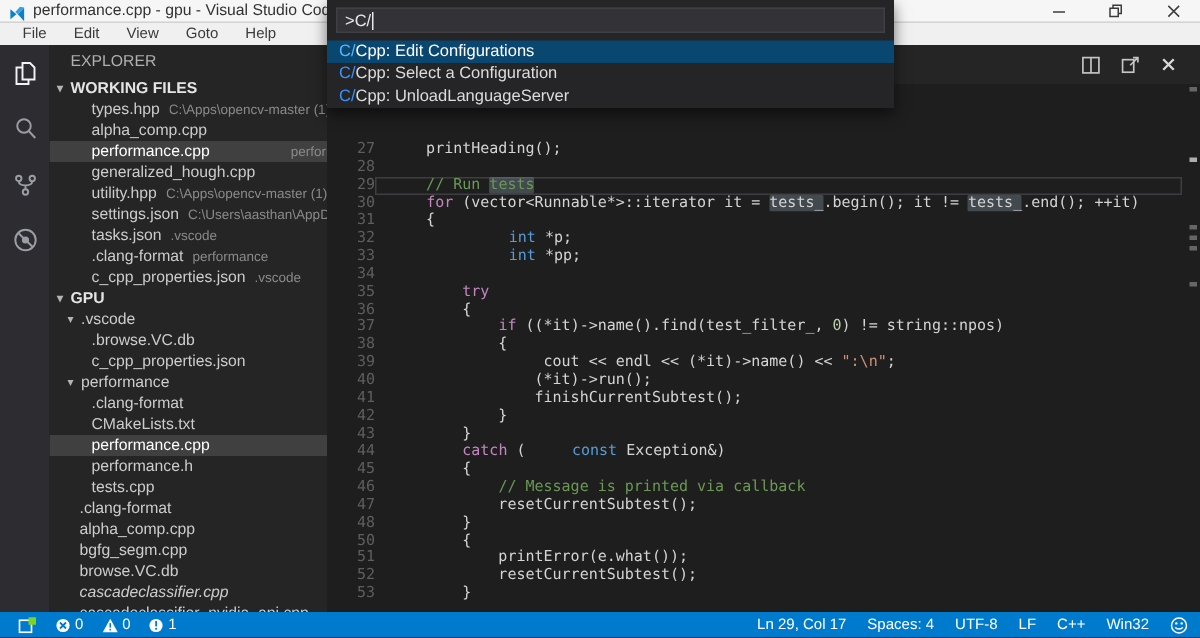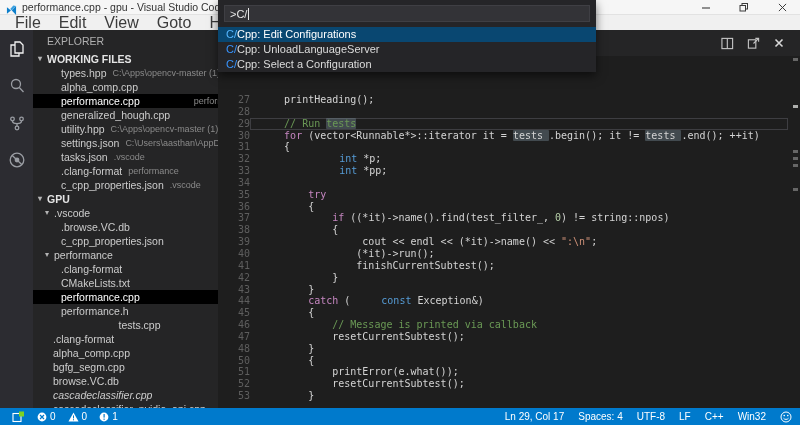--- a/index.html
+++ b/index.html
@@ -13,40 +13,40 @@
               border-bottom:1px solid #e2e2e2; }
   .titlebar .logo { width:11px; height:11px; margin:0 5px 0 2px; flex:0 0 auto; }
   .titlebar .title { font-size:10.5px; color:#333; white-space:nowrap; }
   .win-controls { margin-left:auto; display:flex; gap:26px; padding-right:8px; }
   .win-btn { width:12px; height:11px; display:flex; align-items:center; justify-content:center; }
   .win-btn svg { display:block; }
 
   
   .menubar { position:absolute; top:15px; left:0; width:800px; height:15px;
              background:#f0f0f0; display:flex; align-items:center; padding-left:6px; }
-  .menu-item { font-size:16px; color:#3b3b3b; padding:0 9px; cursor:default; }
+  .menu-item { font-size:10px; color:#3b3b3b; padding:0 9px; cursor:default; }
 
   
   .main { position:absolute; top:30px; left:0; width:800px; height:378px; display:flex; }
 
   
   .activitybar { width:33px; background:#2c2c31; display:flex; flex-direction:column;
                  align-items:center; padding-top:8px; gap:15px; }
   .ab-item { width:22px; height:22px; display:flex; align-items:center; justify-content:center; }
   .ab-item svg { stroke:#9a9da3; fill:none; stroke-width:1.3; }
   .ab-item.active svg { stroke:#f2f2f2; }
 
   
   .sidebar { width:185px; background:#252526; color:#ccc; overflow:hidden; position:relative; }
   .sb-title { height:22px; line-height:22px; padding-left:14px; font-size:10.5px; color:#b0b0b0; }
   .sb-row { height:14px; line-height:14px; font-size:10.5px; white-space:nowrap; overflow:hidden;
             display:flex; align-items:center; }
   .sb-row.header { font-weight:bold; color:#e4e4e4; padding-left:5px; }
   .sb-row .arrow { font-size:8px; color:#b4b4b4; width:9px; flex:0 0 auto; }
-  .sb-row.selected { background:#000000; color:#fff;gap:48px; }
+  .sb-row.selected { background:#404040; color:#fff;gap:48px; }
   .sb-row .desc { color:#8a8a8a; font-size:9px; margin-left:6px; overflow:hidden;
                   text-overflow:clip; white-space:nowrap; }
 
   
   .editor { flex:1; position:relative; background:#1e1e1e; overflow:hidden; }
   .editor-header { position:absolute; top:0; left:0; right:0; height:26px; background:#252526;
                    display:flex; align-items:center; justify-content:flex-end; gap:12px;
                    padding-right:14px; }
   .eh-icon { width:14px; height:14px; display:flex; align-items:center; justify-content:center; }
   .eh-icon svg { stroke:#c5c5c5; fill:none; stroke-width:1.2; }
@@ -225,21 +225,21 @@
           </div>
           <div class="sb-row" style="padding-left: 28px;">
             <span>CMakeLists.txt</span>
           </div>
           <div class="sb-row selected" style="padding-left: 28px;">
             <span>performance.cpp</span>
           </div>
           <div class="sb-row" style="padding-left: 28px;">
             <span>performance.h</span>
           </div>
-          <div class="sb-row" style="padding-left: 28px; justify-content: center;">
+          <div class="sb-row" style="padding-left: 28px;">
             <span>tests.cpp</span>
           </div>
           <div class="sb-row" style="padding-left: 20px;">
             <span>.clang-format</span>
           </div>
           <div class="sb-row" style="padding-left: 20px;">
             <span>alpha_comp.cpp</span>
           </div>
           <div class="sb-row" style="padding-left: 20px;">
             <span>bgfg_segm.cpp</span>
@@ -315,22 +315,22 @@
     </div>
   </div>
 
   <div class="palette">
     <div class="palette-input">
       <span>&gt;C/</span>
         <span class="caret"></span>
     </div>
     <div id="palette-list">
         <div class="palette-item selected"><span class="match">C/</span><span>Cpp: Edit Configurations</span></div>
+        <div class="palette-item"><span class="match">C/</span><span>Cpp: Select a Configuration</span></div>
         <div class="palette-item"><span class="match">C/</span><span>Cpp: UnloadLanguageServer</span></div>
-        <div class="palette-item"><span class="match">C/</span><span>Cpp: Select a Configuration</span></div>
       </div>
   </div>
 
   <div class="statusbar">
     <div class="sb-left">
         <span class="seg">
           <span>
             <svg width="13" height="12" viewBox="0 0 13 12">
               <rect x="1" y="2.5" width="8" height="8" fill="none" stroke="#fff" stroke-width="1.1"></rect>
               <rect x="7" y="0.5" width="5" height="5" fill="#7ed321" stroke="none"></rect>

